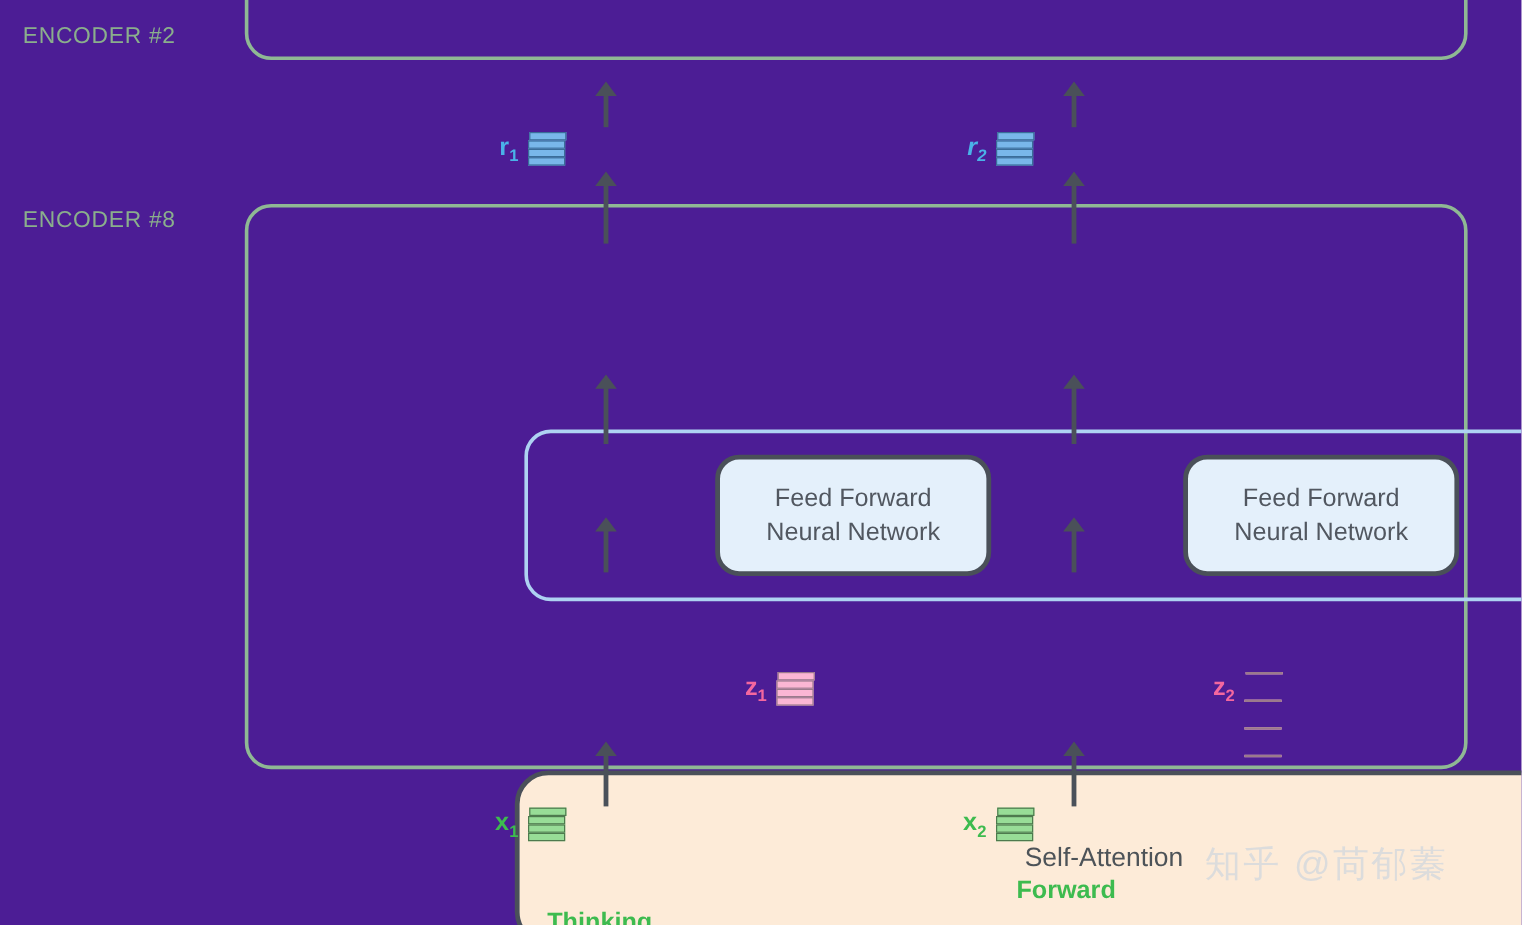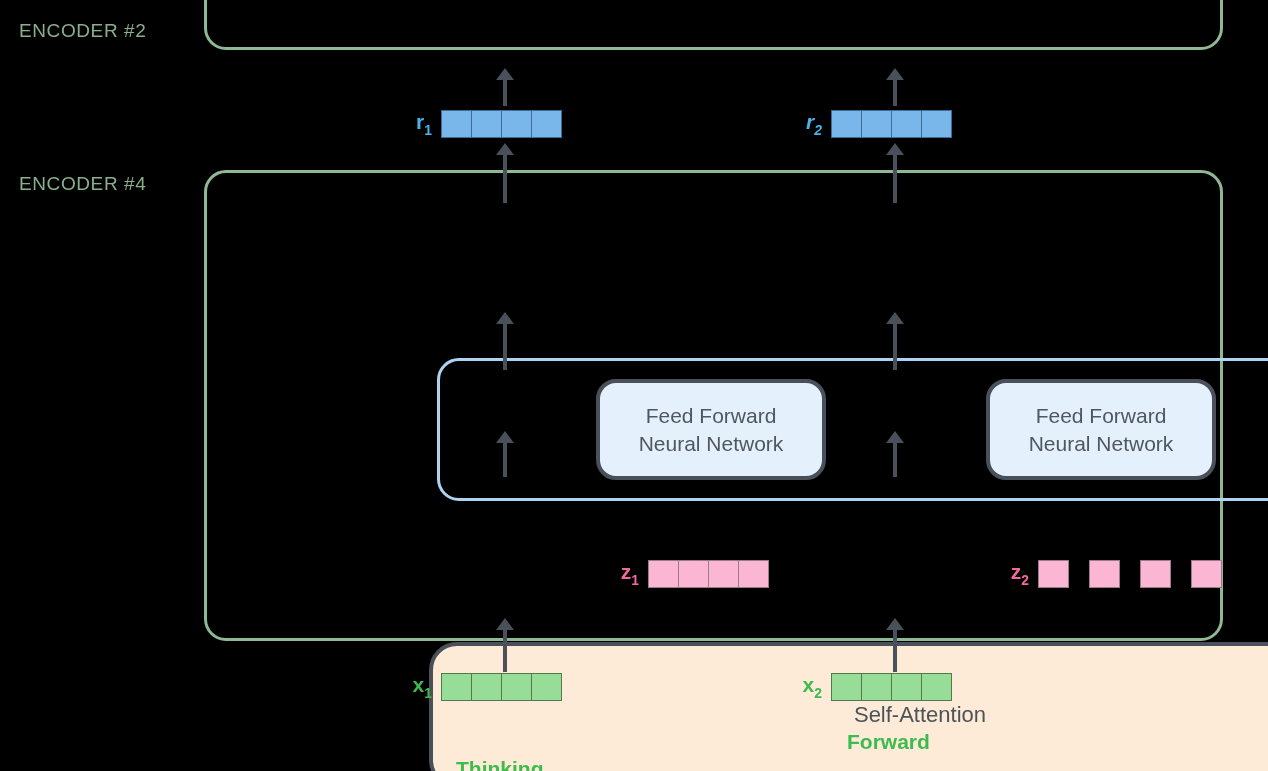--- a/index.html
+++ b/index.html
@@ -7,21 +7,21 @@
     padding: 0;
     background: #ffffff;
   }
   body {
     font-family: "Liberation Sans", "DejaVu Sans", sans-serif;
   }
   #canvas {
     position: relative;
     width: 1268px;
     height: 771px;
-    background: #000000;
+    background: #4c1d95;
     overflow: hidden;
   }
 
   
   .encoder-label {
     position: absolute;
     color: #8aaf8c;
     font-size: 19px;
     letter-spacing: 0.6px;
     font-weight: 400;
@@ -103,20 +103,21 @@
     text-align: center;
   }
   #ffn-left  { left: 389px; top: 206px; }
   #ffn-right { left: 779px; top: 206px; }
 
   
   .vector {
     position: absolute;
     display: flex;
     height: 28px;
+    flex-direction: column;
   }
   .vector .cell {
     width: 31px;
     height: 28px;
     box-sizing: border-box;
     border: 1px solid;
   }
   .vector .cell + .cell { margin-left: -1px; }
 
   .vec-blue  .cell { background: #79b7ea; border-color: #3a6d99; }
@@ -257,21 +258,21 @@
       <span class="vec-label" style="color: rgb(244, 103, 159);">z<sub>2</sub></span>
       <div class="cell" style="background: rgb(251, 182, 212);"></div>
       <div class="cell" style="background: rgb(251, 182, 212);"></div>
       <div class="cell" style="background: rgb(251, 182, 212);"></div>
       <div class="cell" style="background: rgb(251, 182, 212);"></div>
     </div>
 
     <div class="self-attn" id="self-attn-1">Self-Attention</div>
   </div>
 
-  <div class="encoder-label" id="encoder1-label">ENCODER #4</div>
+  <div class="encoder-label" id="encoder1-label">ENCODER #8</div>
 
   <div class="vector vec-green" id="vec-x1">
     <span class="vec-label" style="color: rgb(61, 187, 79);">x<sub>1</sub></span>
     <div class="cell" style="background: rgb(152, 221, 151);"></div>
     <div class="cell" style="background: rgb(152, 221, 151);"></div>
     <div class="cell" style="background: rgb(152, 221, 151);"></div>
     <div class="cell" style="background: rgb(152, 221, 151);"></div>
   </div>
   <div class="vector vec-green" id="vec-x2">
     <span class="vec-label" style="color: rgb(61, 187, 79);">x<sub>2</sub></span>
@@ -318,14 +319,15 @@
   </div>
   <div class="arrow" id="arrow-x1-sa">
     <div class="shaft"></div>
       <div class="head"></div>
   </div>
   <div class="arrow" id="arrow-x2-sa">
     <div class="shaft"></div>
       <div class="head"></div>
   </div>
 
+  <div id="watermark">知乎 @苘郁蓁</div>
 
 </div>
 
 </body></html>

